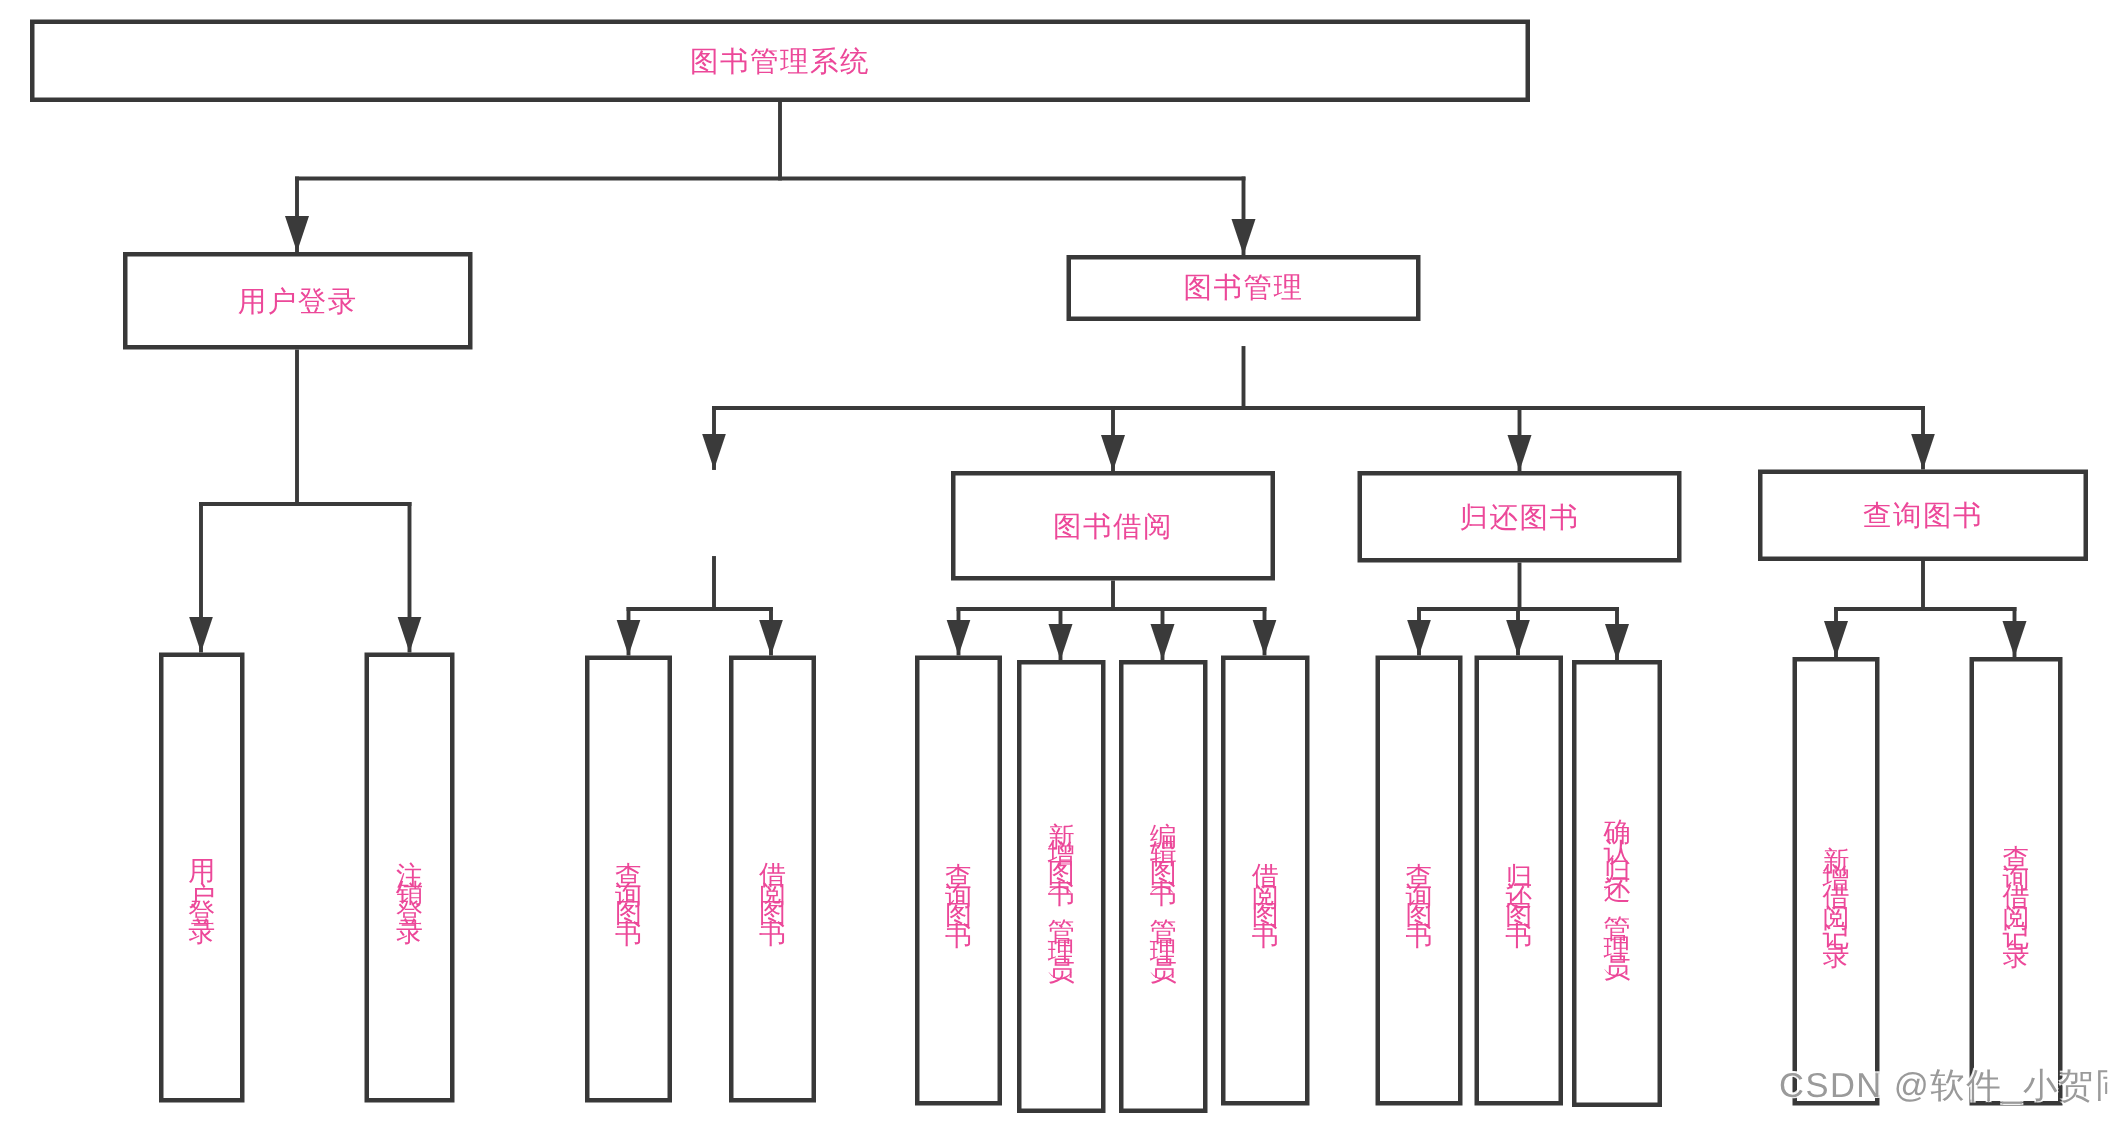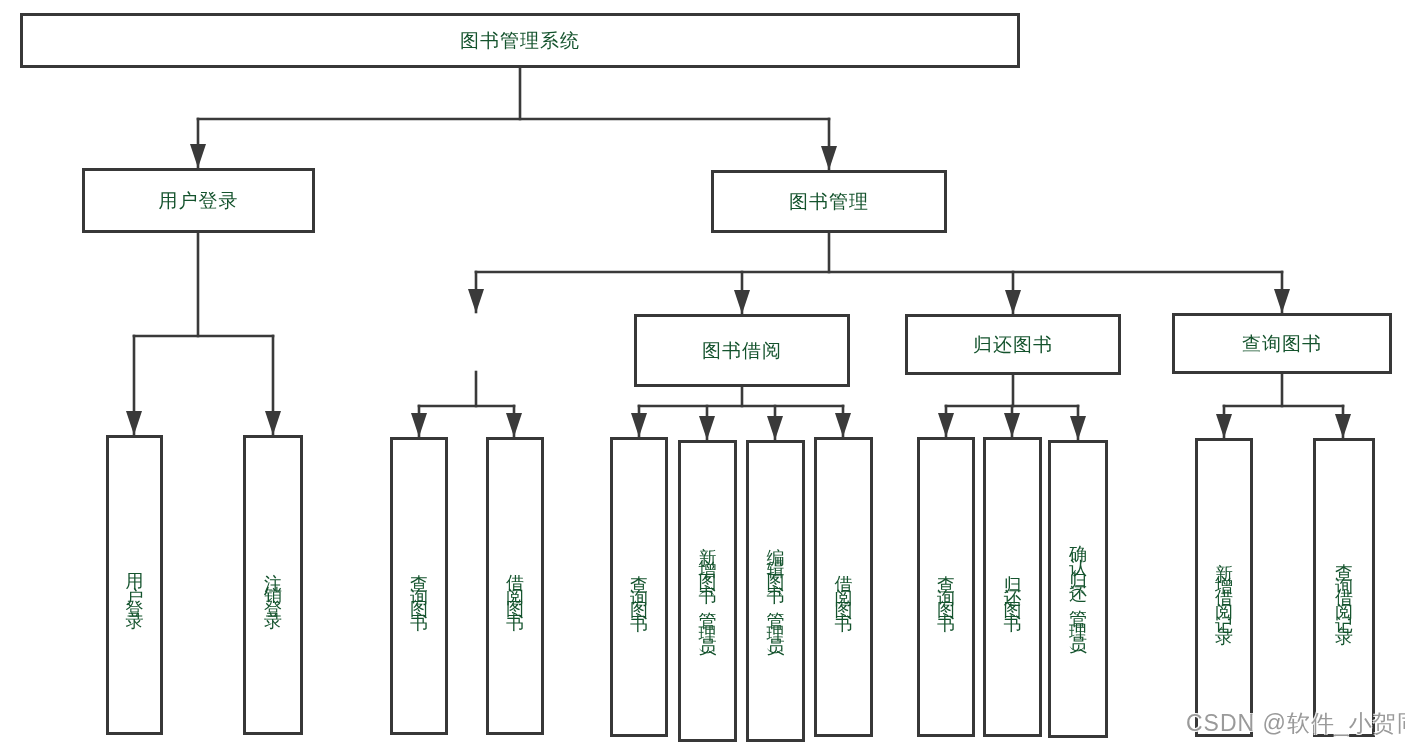--- a/index.html
+++ b/index.html
@@ -12,21 +12,21 @@
   }
   #wires{position:absolute;left:0;top:0;z-index:0;}
   .box{
     position:absolute;
     box-sizing:border-box;
     background:#ffffff;
     border:3px solid #383838;
     display:flex;
     align-items:center;
     justify-content:center;
-    color:#14532d;
+    color:#ec4899;
     z-index:1;
   }
   .box.h span{
     font-size:19px;
     letter-spacing:1px;
     white-space:nowrap;
   }
   .box.v span{
     writing-mode:vertical-rl;
     text-orientation:mixed;
@@ -106,21 +106,21 @@
     </g>
   </svg>
 
   <div class="box h" style="left:20px;top:13px;width:1000px;height:55px">
     <span>图书管理系统</span>
   </div>
 
   <div class="box h" style="left:82px;top:168px;width:233px;height:65px">
     <span>用户登录</span>
   </div>
-  <div class="box h" style="left:711px;top:170px;width:236px;height:63px">
+  <div class="box h" style="left:711px;top:170px;width:236px;height:44px">
     <span>图书管理</span>
   </div>
 
   <div class="box h" style="left:634px;top:314px;width:216px;height:73px">
     <span>图书借阅</span>
   </div>
   <div class="box h" style="left:905px;top:314px;width:216px;height:61px">
     <span>归还图书</span>
   </div>
   <div class="box h" style="left:1172px;top:313px;width:220px;height:61px">

